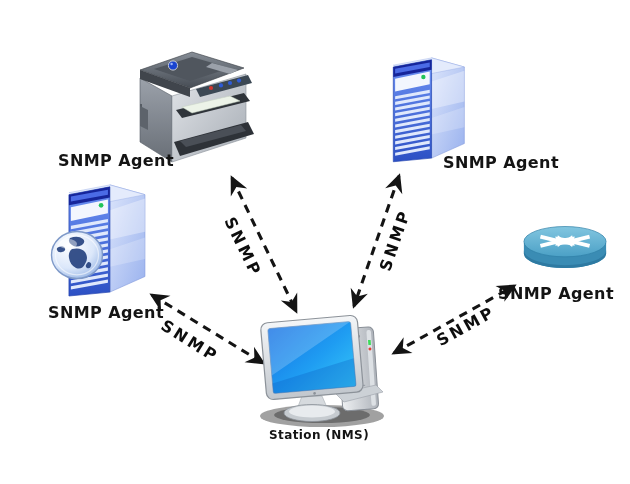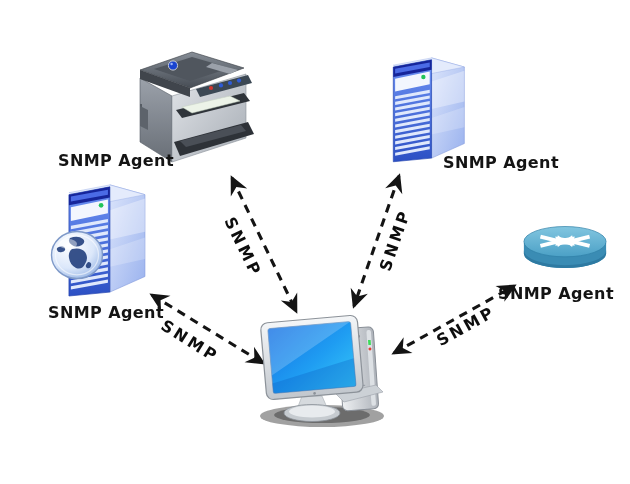--- a/index.html
+++ b/index.html
@@ -205,20 +205,21 @@
       <g transform="rotate(-5 60 50)">
         <rect x="12" y="5" width="97" height="77" rx="7" fill="url(#bez)" stroke="#8c9299" stroke-width="1.2"></rect>
         <rect x="19" y="11" width="83" height="65" rx="2" fill="url(#scr)" stroke="#5a86b8" stroke-width="0.6"></rect>
         <polygon points="19,11 102,11 19,58" fill="#ffffff" opacity="0.2"></polygon>
         <polygon points="19,76 102,76 102,48 19,66" fill="#0a58c0" opacity="0.3"></polygon>
         <circle cx="60" cy="79.5" r="1.4" fill="#8c9299"></circle>
       </g>
     </svg>
   </div>
   <div class="nms-label" style="left:319px;top:428px;">
+    <div>Station (NMS)</div>
   </div>
 
   <div class="snmp-label snmp-1">SNMP</div>
   <div class="snmp-label snmp-2">SNMP</div>
   <div class="snmp-label snmp-3">SNMP</div>
   <div class="snmp-label snmp-4">SNMP</div>
 
 </div>
 
 </body></html>

